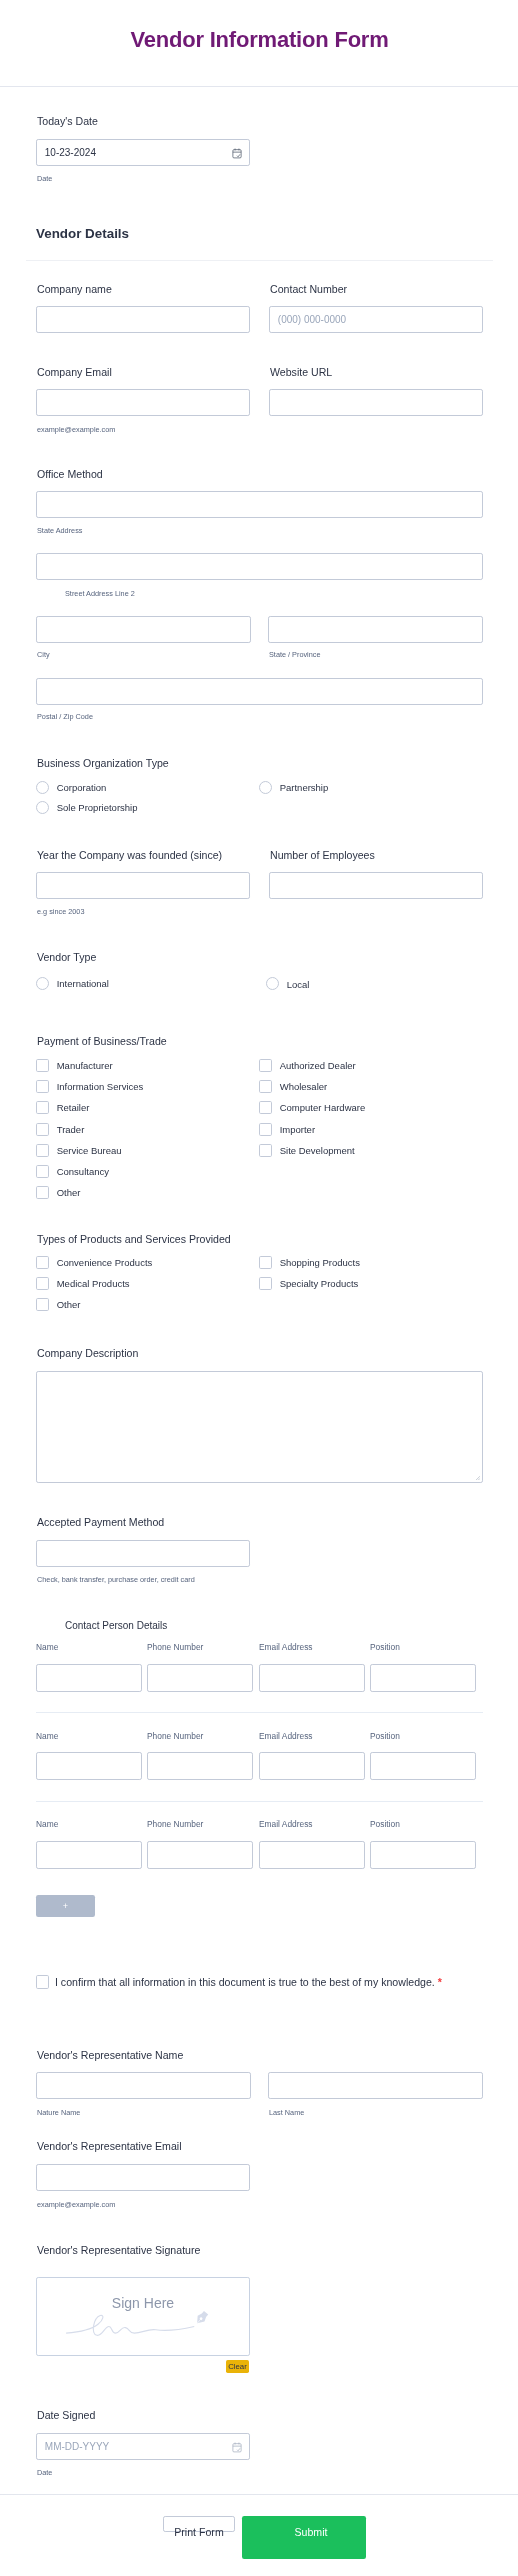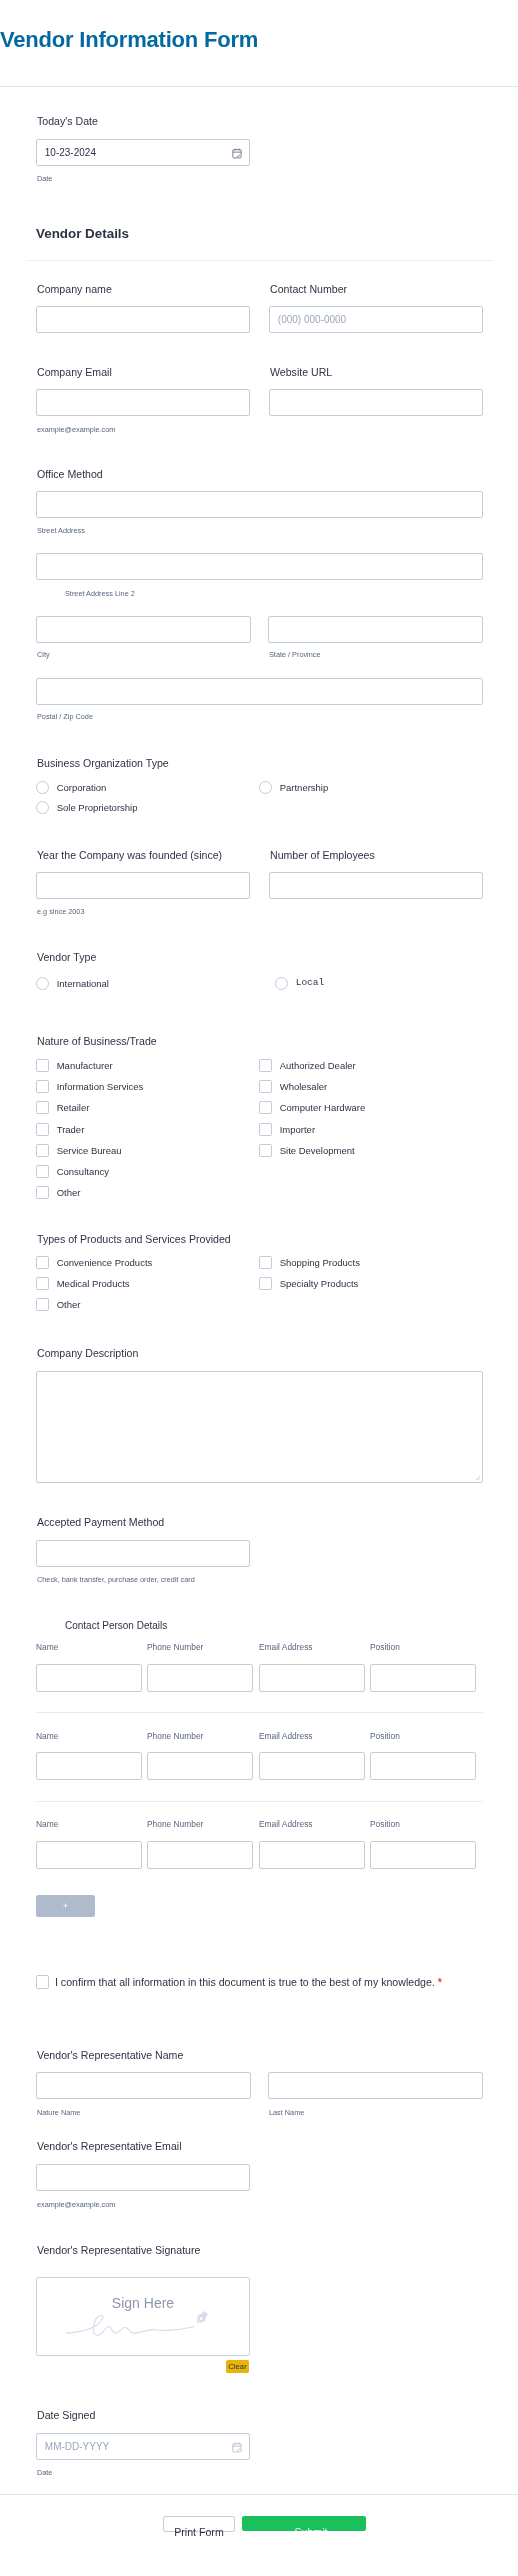--- a/index.html
+++ b/index.html
@@ -1,19 +1,19 @@
 <!DOCTYPE html>
 <html style="font-size:9px"><head>
   <meta charset="utf-8">
   <style>
     * { box-sizing: border-box; margin: 0; padding: 0; }
     html, body { width: 519px; height: 2576px; background: #ffffff; }
     body { position: relative; font-family: "Liberation Sans", "DejaVu Sans", sans-serif; color: #2c3345; overflow: hidden; }
     .abs { position: absolute; }
-    .title { left: 0; width: 519px; top: 27px; text-align: left; font-size: 22px; font-weight: bold; color: #0369a1; letter-spacing: -0.2px; }
+    .title { left: 0; width: 519px; top: 27px; text-align: center; font-size: 22px; font-weight: bold; color: #701a75; letter-spacing: -0.2px; }
     .hdr-line { left: 0; width: 519px; top: 86px; height: 0.6px; background: #e3e6ee; }
     .label { font-size: 10.6px; color: #2c3345; font-weight: 500; white-space: nowrap; }
     .sub { font-size: 7.3px; color: #57647e; white-space: nowrap; }
     .input { background: #fff; border: 0.6px solid #c3cad8; border-radius: 2.2px; height: 27px; }
     .placeholder { color: #9aa6ba; font-size: 10px; position: absolute; left: 7.8px; top: 7.3px; white-space: nowrap; }
     .value { color: #2c3345; font-size: 10px; position: absolute; left: 7.8px; top: 7.3px; white-space: nowrap; }
     .cal-icon { position: absolute; right: 6.7px; top: 7.8px; width: 10px; height: 11px; }
     .section-title { font-size: 13.4px; font-weight: bold; color: #2c3345; }
     .section-line { height: 0.6px; background: #eef0f4; }
     .radio { width: 13.4px; height: 13.4px; border: 0.6px solid #c3cad8; border-radius: 50%; background: #fff; }
@@ -63,21 +63,21 @@
 </div>
 
 <div class="abs label" style="left:37px;top:366px;">Company Email</div>
 <div class="abs input" style="left:36px;top:389px;width:214px;"></div>
 <div class="abs sub" style="left:37px;top:425px;">example@example.com</div>
 <div class="abs label" style="left:270px;top:366px;">Website URL</div>
 <div class="abs input" style="left:269px;top:389px;width:214px;"></div>
 
 <div class="abs label" style="left:37px;top:468px;">Office Method</div>
 <div class="abs input" style="left:36px;top:491px;width:447px;"></div>
-<div class="abs sub" style="left:37px;top:526px;">Street Address</div>
+<div class="abs sub" style="left:37px;top:526px;">State Address</div>
 <div class="abs input" style="left:36px;top:553px;width:447px;"></div>
 <div class="abs sub" style="left:37px;top:589px;margin-left:28px;">Street Address Line 2</div>
 <div class="abs input" style="left:36px;top:616px;width:215px;"></div>
 <div class="abs sub" style="left:37px;top:650px;">City</div>
 <div class="abs input" style="left:268px;top:616px;width:215px;"></div>
 <div class="abs sub" style="left:269px;top:650px;">State / Province</div>
 <div class="abs input" style="left:36px;top:678px;width:447px;"></div>
 <div class="abs sub" style="left:37px;top:712px;">Postal / Zip Code</div>
 
 <div class="abs label" style="left:37px;top:757px;">Business Organization Type</div>
@@ -98,26 +98,26 @@
 <div class="abs input" style="left:36px;top:872px;width:214px;"></div>
 <div class="abs sub" style="left:37px;top:907px;">e.g since 2003</div>
 <div class="abs label" style="left:270px;top:849px;">Number of Employees</div>
 <div class="abs input" style="left:269px;top:872px;width:214px;"></div>
 
 <div class="abs label" style="left:37px;top:951px;">Vendor Type</div>
 <div class="abs" style="left:36px;top:977px;display:flex;align-items:center;gap:7.3px;">
   <div class="radio"></div>
   <span class="opt-label">International</span>
 </div>
-<div class="abs" style="left:275px;top:977px;display:flex;align-items:flex-start;gap:7.3px;font-family:Liberation Mono, monospace;">
+<div class="abs" style="left:266px;top:977px;display:flex;align-items:flex-end;gap:7.3px;">
   <div class="radio"></div>
   <span class="opt-label">Local</span>
 </div>
 
-<div class="abs label" style="left:37px;top:1035px;">Nature of Business/Trade</div>
+<div class="abs label" style="left:37px;top:1035px;">Payment of Business/Trade</div>
 <div id="nob">
     <div class="abs" style="left: 36px; top: 1059px; display: flex; align-items: center; gap: 7.3px;">
       <div class="check"></div>
       <span class="opt-label">Manufacturer</span>
     </div>
     <div class="abs" style="left: 259px; top: 1059px; display: flex; align-items: center; gap: 7.3px;">
       <div class="check"></div>
       <span class="opt-label">Authorized Dealer</span>
     </div>
     <div class="abs" style="left: 36px; top: 1080px; display: flex; align-items: center; gap: 7.3px;">
@@ -268,14 +268,14 @@
       <line x1="1.5" y1="7.5" x2="16.5" y2="7.5"></line>
       <line x1="5.5" y1="1" x2="5.5" y2="4.5"></line>
       <line x1="12.5" y1="1" x2="12.5" y2="4.5"></line>
       <polyline points="9,14 11,16 14.5,11.5"></polyline>
     </svg>
 </div>
 <div class="abs sub" style="left:37px;top:2468px;">Date</div>
 
 <div class="abs foot-line" style="top:2494px;"></div>
 <div class="abs btn-print" style="left:163px;top:2516px;width:72px;height:16px;">Print Form</div>
-<div class="abs btn-submit" style="left:242px;top:2516px;width:124px;height:15px;padding-left:14px;">Submit</div>
+<div class="abs btn-submit" style="left:242px;top:2516px;width:124px;height:43px;padding-left:14px;">Submit</div>
 
 
 </body></html>

